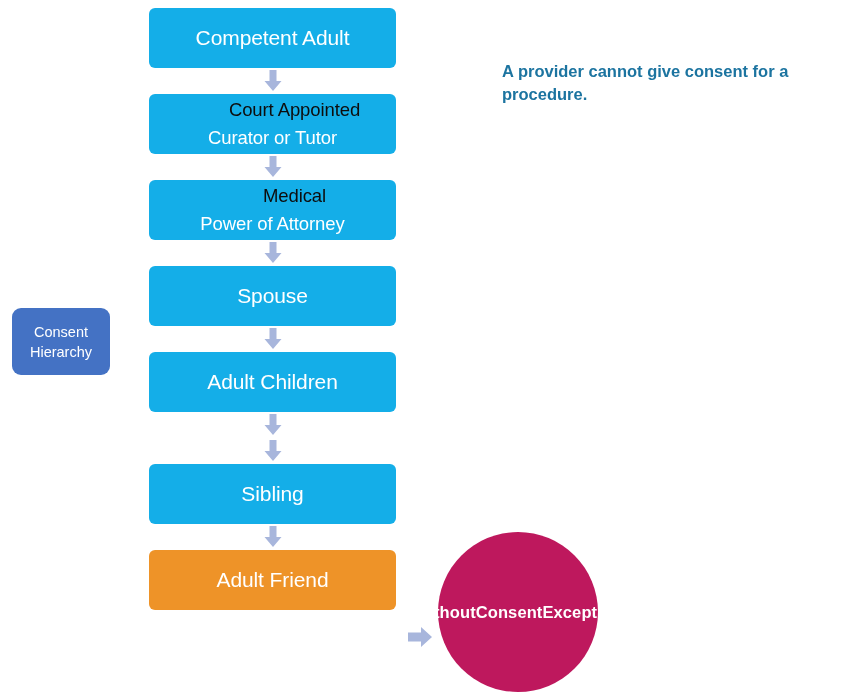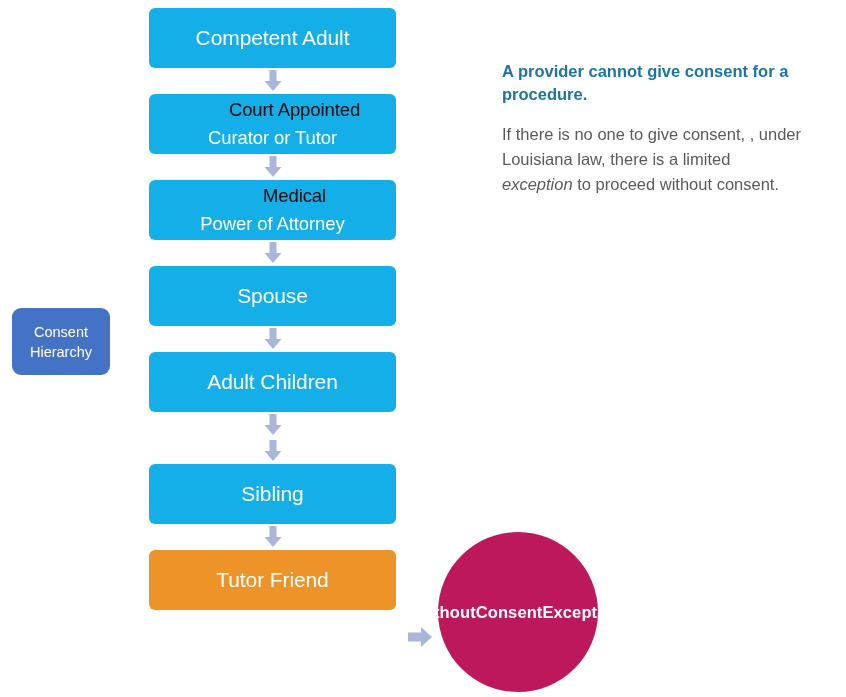--- a/index.html
+++ b/index.html
@@ -231,35 +231,34 @@
       <span class="node-line">Sibling</span>
     </div>
 
     <div class="arrow-down">
       <svg width="22" height="22" viewBox="0 0 22 22" aria-hidden="true">
         <polygon points="7.5,0 14.5,0 14.5,11 19.5,11 11,21 2.5,11 7.5,11" fill="#A8B6DC"></polygon>
       </svg>
     </div>
 
     <div class="node accent">
-      <span class="node-line">Tutor Friend</span>
+      <span class="node-line">Adult Friend</span>
     </div>
 
   </div>
 
   <div class="arrow-right">
     <svg width="26" height="24" viewBox="0 0 26 24" aria-hidden="true">
       <polygon points="0,7.5 13,7.5 13,2 24,12 13,22 13,16.5 0,16.5" fill="#A8B6DC"></polygon>
     </svg>
   </div>
 
   <div class="circle-node">
     <span class="circle-line">Without</span>
     <span class="circle-line">Consent</span>
     <span class="circle-line">Exception</span>
   </div>
 
   <div class="note">
     <p class="note-heading">A provider cannot give consent for a procedure.</p>
-    <p class="note-body"><span>If there is no one to give consent, , under Louisiana law, there is a limited </span><span class="em">exception</span><span> to proceed without consent.</span></p>
   </div>
 
 </div>
 
 </body></html>

